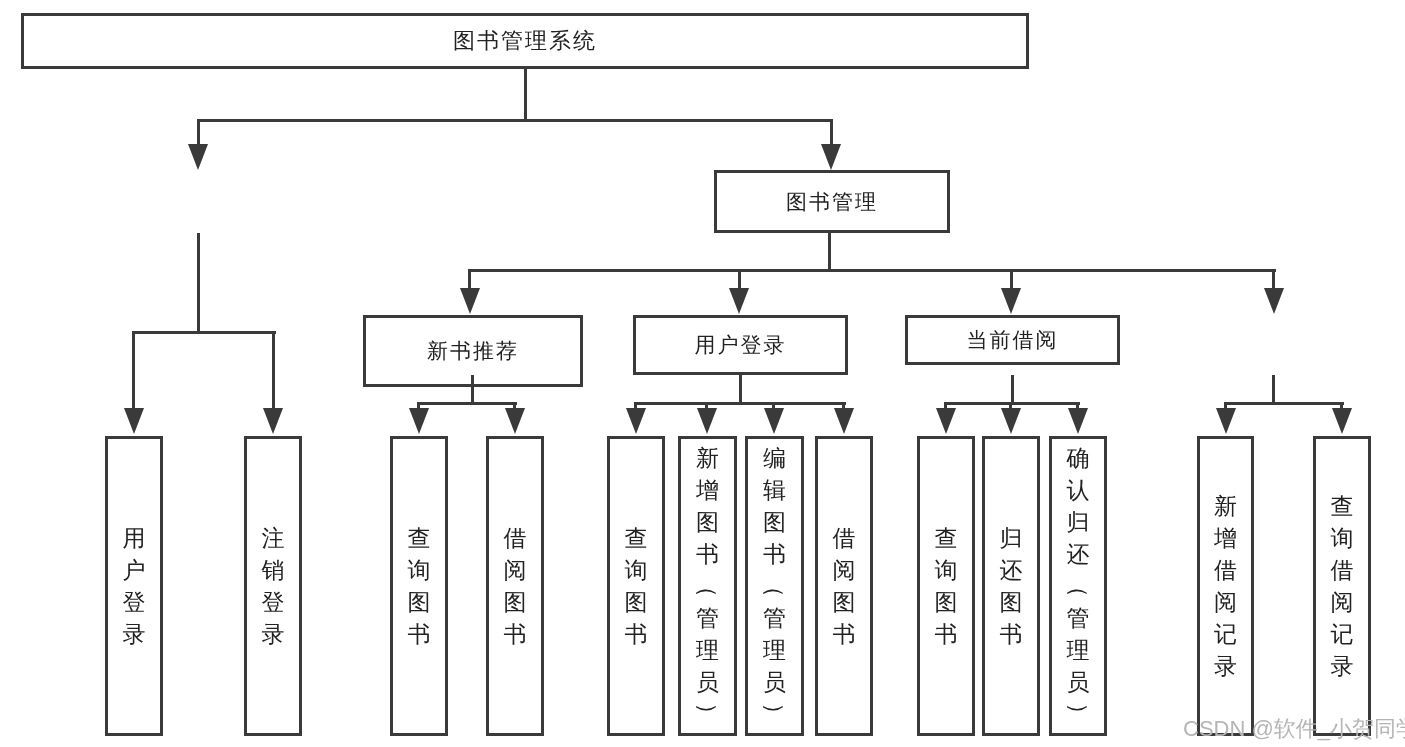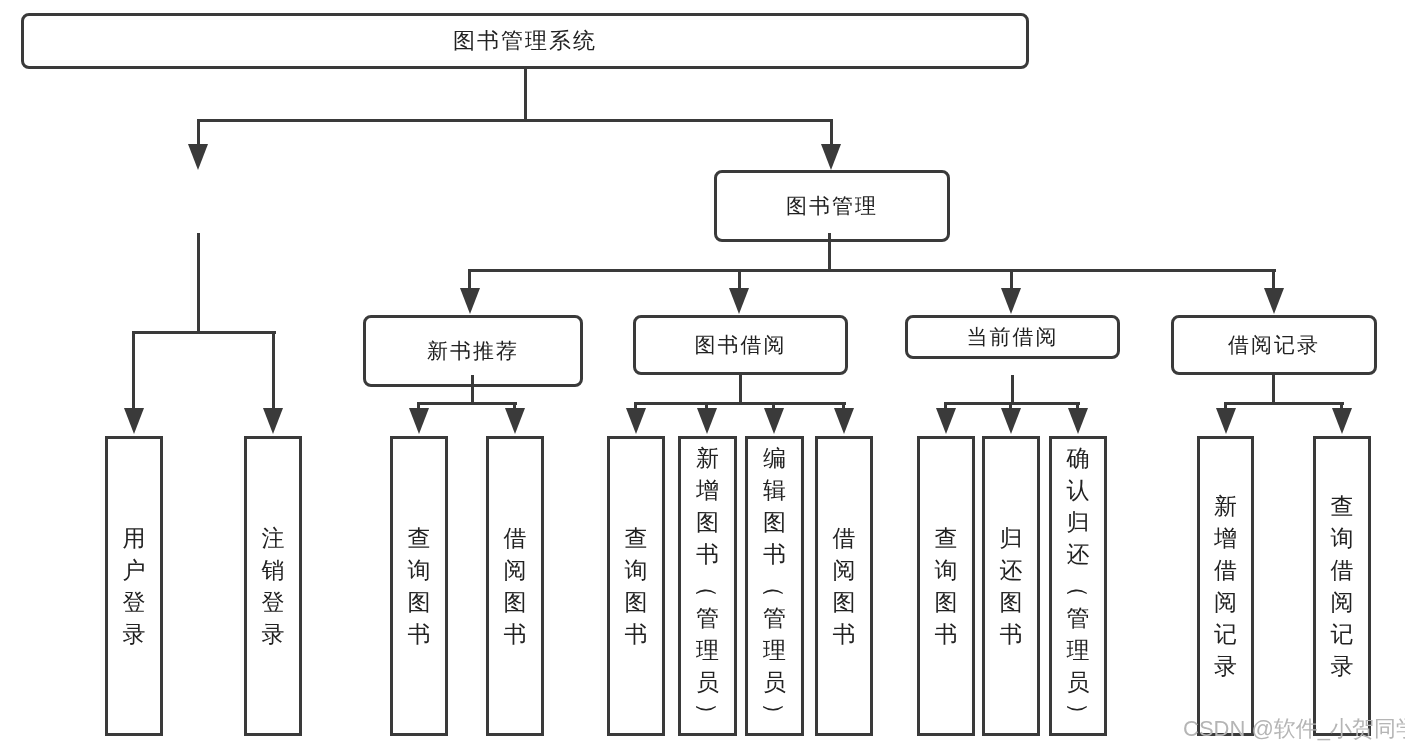--- a/index.html
+++ b/index.html
@@ -6,21 +6,21 @@
   .canvas{
     position:relative;width:1405px;height:747px;background:#ffffff;
     font-family:"Liberation Sans","DejaVu Sans",sans-serif;overflow:hidden;
   }
   .node{
     position:absolute;box-sizing:border-box;background:#ffffff;
     border:3px solid var(--line-color,#3a3a3a);
     display:flex;align-items:center;justify-content:center;
     color:var(--text-color,#222222);
   }
-  .h-node{font-size:21px;letter-spacing:2px;border-radius:8px;}
+  .h-node{font-size:21px;letter-spacing:2px;}
   .root-node{font-size:22px;}
   .v-node{flex-direction:column;font-size:23px;}
   .vchar{height:32px;line-height:32px;display:flex;align-items:center;justify-content:center;}
   .vchar.paren{transform:rotate(90deg);}
   .line{position:absolute;background:var(--line-color,#3a3a3a);}
   .arrow{
     position:absolute;width:0;height:0;
     border-left:10px solid transparent;border-right:10px solid transparent;
     border-top:26px solid var(--line-color,#3a3a3a);
   }
@@ -36,44 +36,43 @@
 
   <div class="node h-node root-node" style="left:21px;top:13px;width:1008px;height:56px">图书管理系统</div>
 
   <div class="line" style="left:524px;top:68px;width:3px;height:53px"></div>
   <div class="line" style="left:197px;top:119px;width:636px;height:3px"></div>
   <div class="line" style="left:197px;top:119px;width:3px;height:28px"></div>
   <div class="line" style="left:830px;top:119px;width:3px;height:28px"></div>
   <div class="arrow" style="left:188px;top:144px"></div>
   <div class="arrow" style="left:821px;top:144px"></div>
 
-  <div class="node h-node" style="left:714px;top:170px;width:236px;height:72px">图书管理</div>
+  <div class="node h-node" style="left:714px;top:170px;width:236px;height:63px">图书管理</div>
 
   <div class="line" style="left:197px;top:233px;width:3px;height:101px"></div>
   <div class="line" style="left:132px;top:331px;width:144px;height:3px"></div>
   <div class="line" style="left:132px;top:331px;width:3px;height:79px"></div>
   <div class="line" style="left:272px;top:331px;width:3px;height:79px"></div>
   <div class="arrow" style="left:124px;top:408px"></div>
   <div class="arrow" style="left:263px;top:408px"></div>
 
   <div class="line" style="left:828px;top:233px;width:3px;height:38px"></div>
   <div class="line" style="left:469px;top:269px;width:807px;height:3px"></div>
   <div class="line" style="left:468px;top:269px;width:3px;height:20px"></div>
   <div class="line" style="left:738px;top:269px;width:3px;height:20px"></div>
   <div class="line" style="left:1010px;top:269px;width:3px;height:20px"></div>
   <div class="line" style="left:1272px;top:269px;width:3px;height:20px"></div>
   <div class="arrow" style="left:460px;top:288px"></div>
   <div class="arrow" style="left:729px;top:288px"></div>
   <div class="arrow" style="left:1001px;top:288px"></div>
   <div class="arrow" style="left:1264px;top:288px"></div>
 
   <div class="node h-node" style="left:363px;top:315px;width:220px;height:72px">新书推荐</div>
-  <div class="node h-node" style="left:633px;top:315px;width:215px;height:60px">图书借阅</div>
-  <div class="node h-node" style="left:905px;top:315px;width:215px;height:44px">当前借阅</div>
-  <div class="node h-node" style="left:1171px;top:315px;width:206px;height:60px">借阅记录</div>
+  <div class="node h-node" style="left:633px;top:315px;width:215px;height:60px">用户登录</div>
+  <div class="node h-node" style="left:905px;top:315px;width:215px;height:50px">当前借阅</div>
 
   <div class="line" style="left:471px;top:375px;width:3px;height:29px"></div>
   <div class="line" style="left:417px;top:402px;width:100px;height:3px"></div>
   <div class="line" style="left:417px;top:402px;width:3px;height:10px"></div>
   <div class="line" style="left:513px;top:402px;width:3px;height:10px"></div>
   <div class="arrow" style="left:409px;top:408px"></div>
   <div class="arrow" style="left:505px;top:408px"></div>
 
   <div class="line" style="left:739px;top:375px;width:3px;height:29px"></div>
   <div class="line" style="left:634px;top:402px;width:212px;height:3px"></div>

